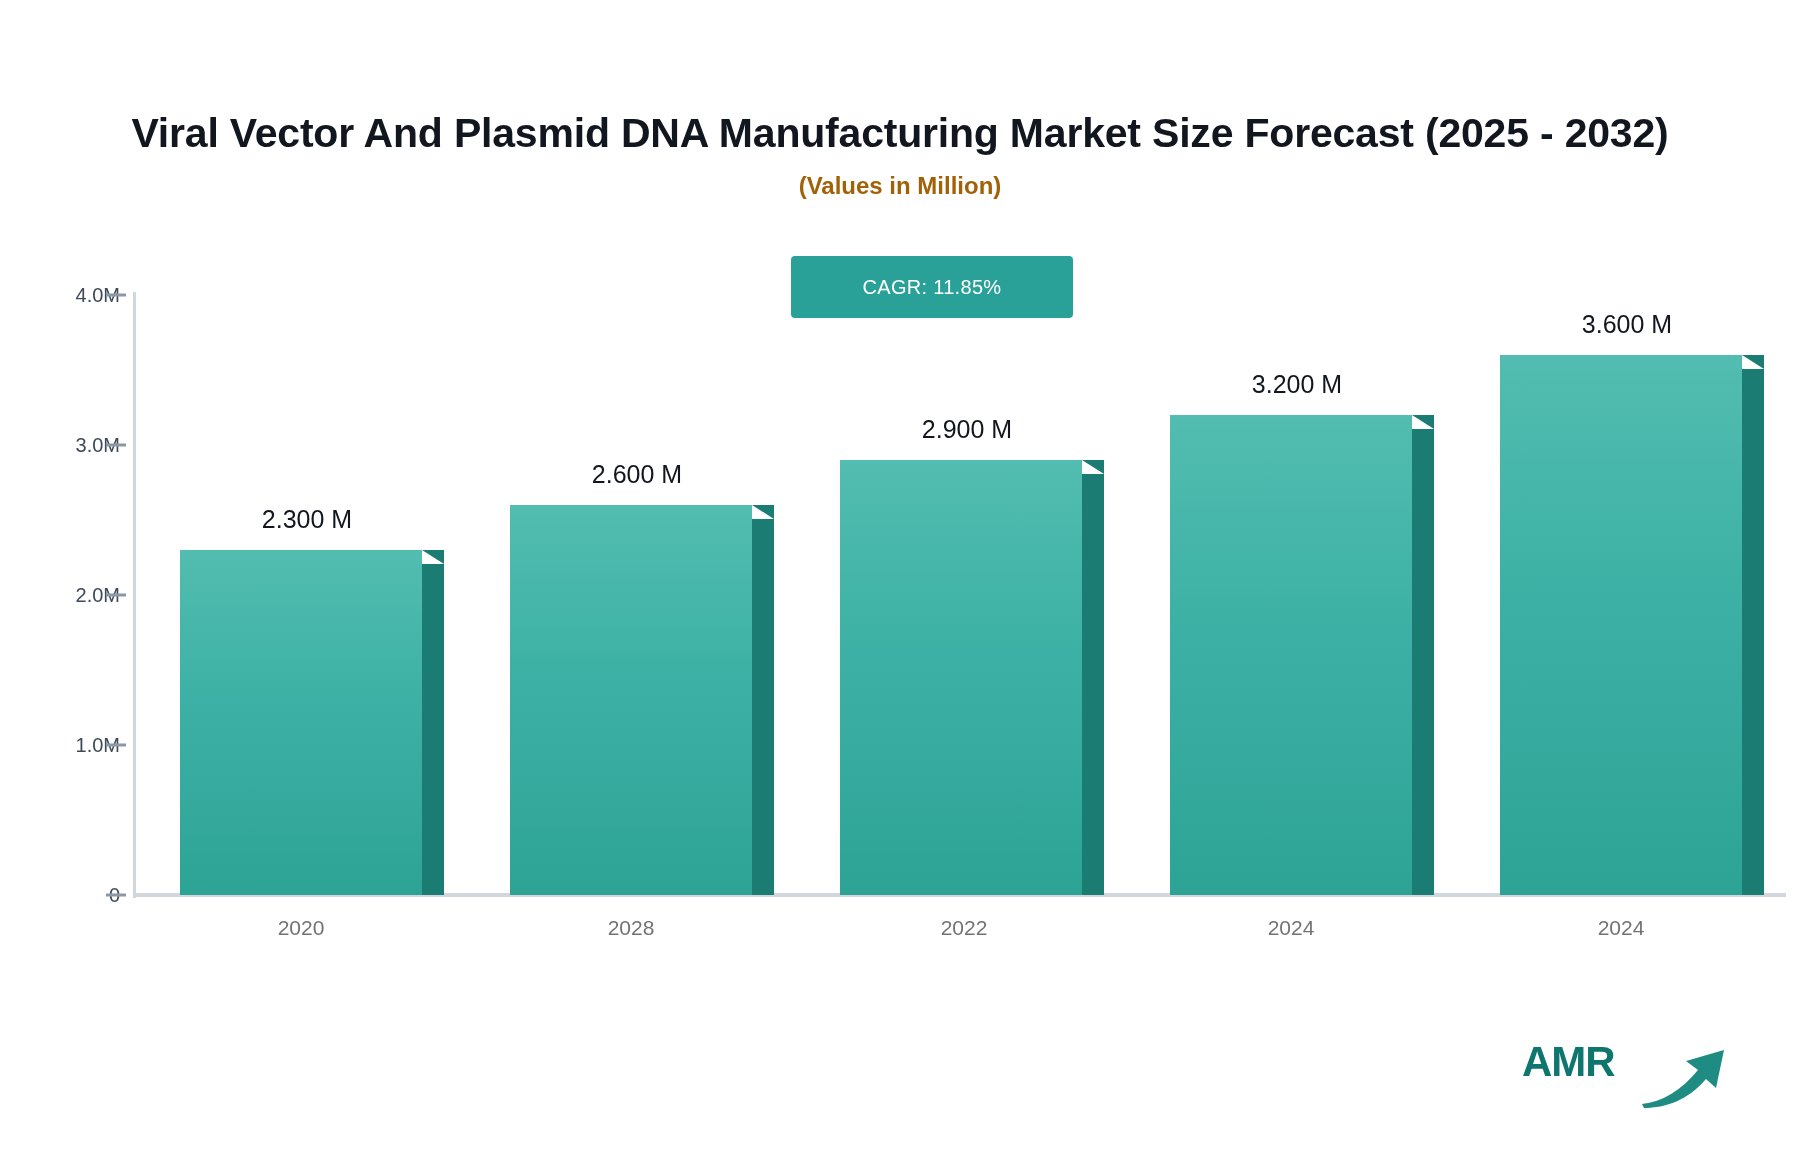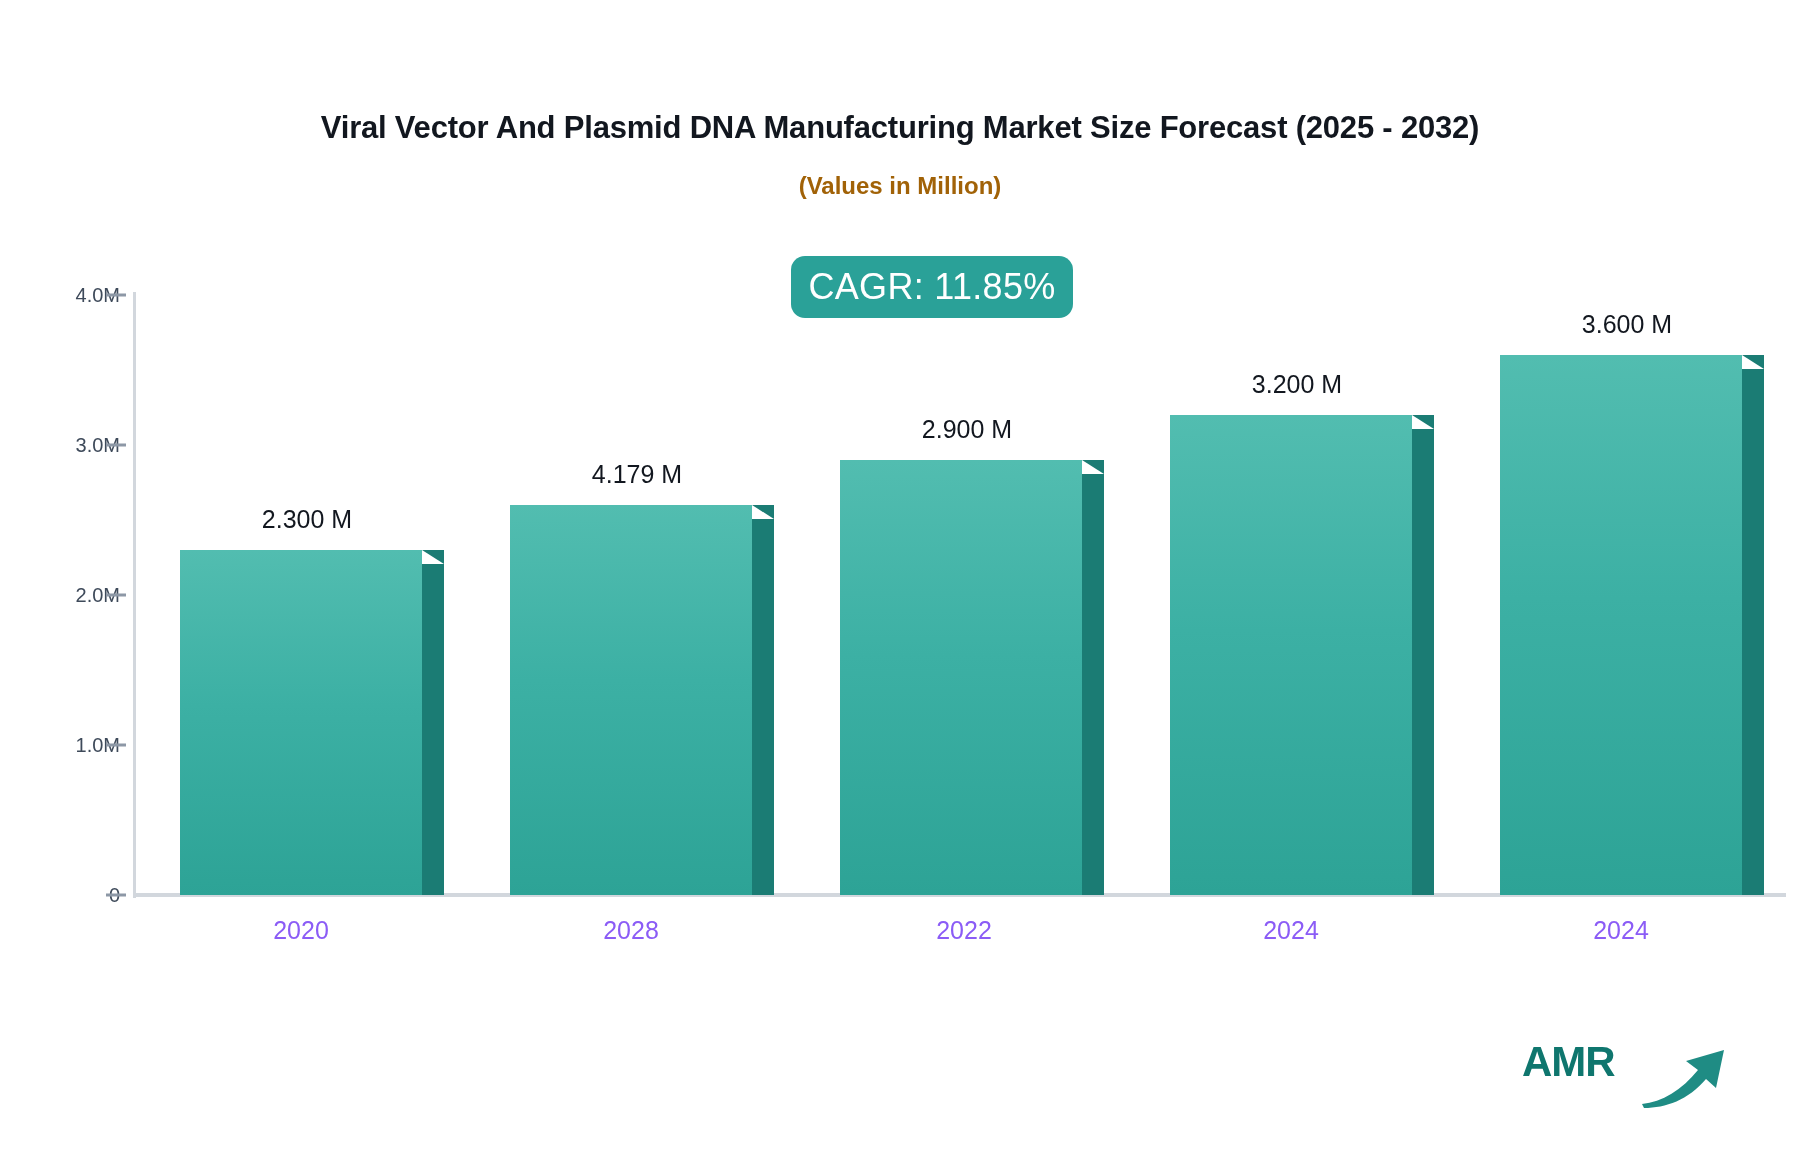--- a/index.html
+++ b/index.html
@@ -22,21 +22,21 @@
     background: #ffffff;
   }
 
   
   .chart-title {
     position: absolute;
     top: 110px;
     left: 0;
     width: 1800px;
     text-align: center;
-    font-size: 31px;
+    font-size: 41px;
     font-weight: bold;
     color: #12171f;
     letter-spacing: -0.2px;
     white-space: nowrap;
   }
   .chart-subtitle {
     position: absolute;
     top: 172px;
     left: 0;
     width: 1800px;
@@ -47,26 +47,26 @@
   }
 
   
   .cagr-badge {
     position: absolute;
     left: 791px;
     top: 256px;
     width: 282px;
     height: 62px;
     background: #2aa198;
-    border-radius: 14px;
+    border-radius: 4px;
     display: flex;
     align-items: center;
     justify-content: center;
     color: #ffffff;
-    font-size: 36px;
+    font-size: 20px;
     letter-spacing: 0.3px;
   }
 
   
   
   #plot {
     position: absolute;
     left: 0;
     top: 0;
     width: 1800px;
@@ -104,22 +104,22 @@
     width: 20px;
     height: 3px;
     background: #8d98a6;
     left: 106px;
     transform: translateY(-50%);
   }
 
   .x-tick {
     position: absolute;
     top: 916px;
-    font-size: 25px;
-    color: #8b5cf6;
+    font-size: 21px;
+    color: #737373;
     text-align: right;
     transform: translateX(-50%);
   }
   .bar-front {
     position: absolute;
     left: 0;
     bottom: 0;
     width: 100%;
     background: linear-gradient(180deg, #52bdb0 0%, #3cb0a4 45%, #2da396 100%);
   }
@@ -190,21 +190,21 @@
       <div class="y-tick" style="top: 295px;">4.0M</div>
       <div class="y-tick-dash" style="top: 295px;"></div>
       <div class="bar-side" style="left: 422px; top: 564px; height: 331px; bottom: auto;"></div>
       <div style="position: absolute; left: 422px; top: 550px; width: 0px; height: 0px; border-style: solid; border-width: 0px 22px 14px 0px; border-color: transparent rgb(27, 124, 116) transparent transparent;"></div>
       <div class="bar-front" style="left: 180px; top: 550px; width: 242px; height: 345px; bottom: auto;"></div>
       <div class="bar-label" style="left: 307px; top: 505px;">2.300 M</div>
       <div class="x-tick" style="left: 301px;">2020</div>
       <div class="bar-side" style="left: 752px; top: 519px; height: 376px; bottom: auto;"></div>
       <div style="position: absolute; left: 752px; top: 505px; width: 0px; height: 0px; border-style: solid; border-width: 0px 22px 14px 0px; border-color: transparent rgb(27, 124, 116) transparent transparent;"></div>
       <div class="bar-front" style="left: 510px; top: 505px; width: 242px; height: 390px; bottom: auto;"></div>
-      <div class="bar-label" style="left: 637px; top: 460px;">4.179 M</div>
+      <div class="bar-label" style="left: 637px; top: 460px;">2.600 M</div>
       <div class="x-tick" style="left: 631px;">2028</div>
       <div class="bar-side" style="left: 1082px; top: 474px; height: 421px; bottom: auto;"></div>
       <div style="position: absolute; left: 1082px; top: 460px; width: 0px; height: 0px; border-style: solid; border-width: 0px 22px 14px 0px; border-color: transparent rgb(27, 124, 116) transparent transparent;"></div>
       <div class="bar-front" style="left: 840px; top: 460px; width: 242px; height: 435px; bottom: auto;"></div>
       <div class="bar-label" style="left: 967px; top: 415px;">2.900 M</div>
       <div class="x-tick" style="left: 964px;">2022</div>
       <div class="bar-side" style="left: 1412px; top: 429px; height: 466px; bottom: auto;"></div>
       <div style="position: absolute; left: 1412px; top: 415px; width: 0px; height: 0px; border-style: solid; border-width: 0px 22px 14px 0px; border-color: transparent rgb(27, 124, 116) transparent transparent;"></div>
       <div class="bar-front" style="left: 1170px; top: 415px; width: 242px; height: 480px; bottom: auto;"></div>
       <div class="bar-label" style="left: 1297px; top: 370px;">3.200 M</div>

